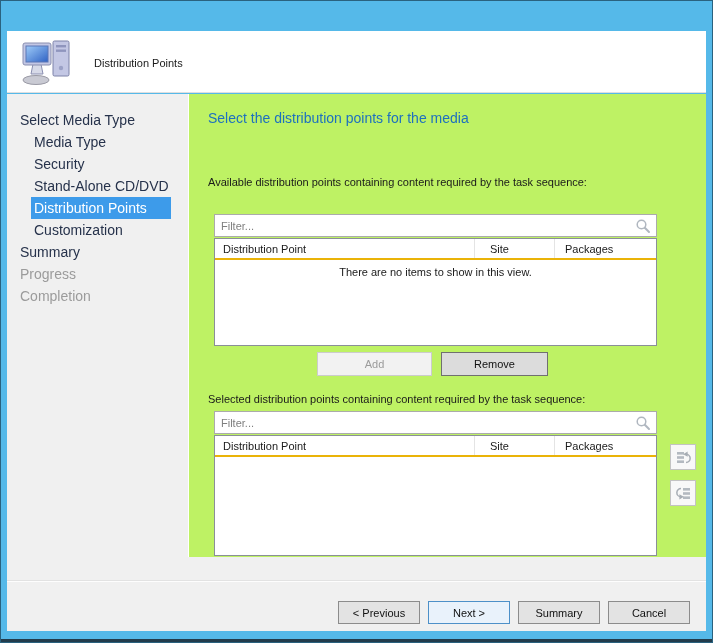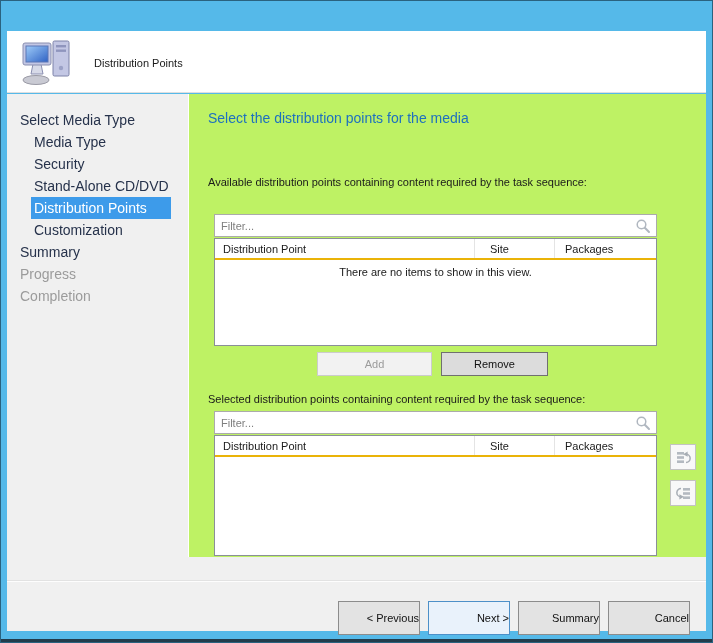--- a/index.html
+++ b/index.html
@@ -101,22 +101,22 @@
   .reorder-btn.down { top:386px; }
 
   
   .footer {
     position:absolute; left:0; right:0; top:487px; bottom:0;
     background:#f0f0f0; border-top:1px solid #fdfdfd;
     box-shadow:0 -1px 0 #e2e2e2;
   }
   .footer .btn-row { position:absolute; right:16px; top:19px; display:flex; gap:8px; }
   .fbtn {
-    width:82px; height:34px; background:#e3e3e3; border:1px solid #8c8c8c;
-    font-size:11px; color:#111111; text-align:right;
+    width:82px; height:23px; background:#e3e3e3; border:1px solid #8c8c8c;
+    font-size:11px; color:#111111; text-align:center;
   }
   .fbtn.next { background:#e9f2fb; border:1px solid #4d90c8; }
 </style>
 </head>
 <body>
 
 <div class="window">
 
 
   <div class="header">

